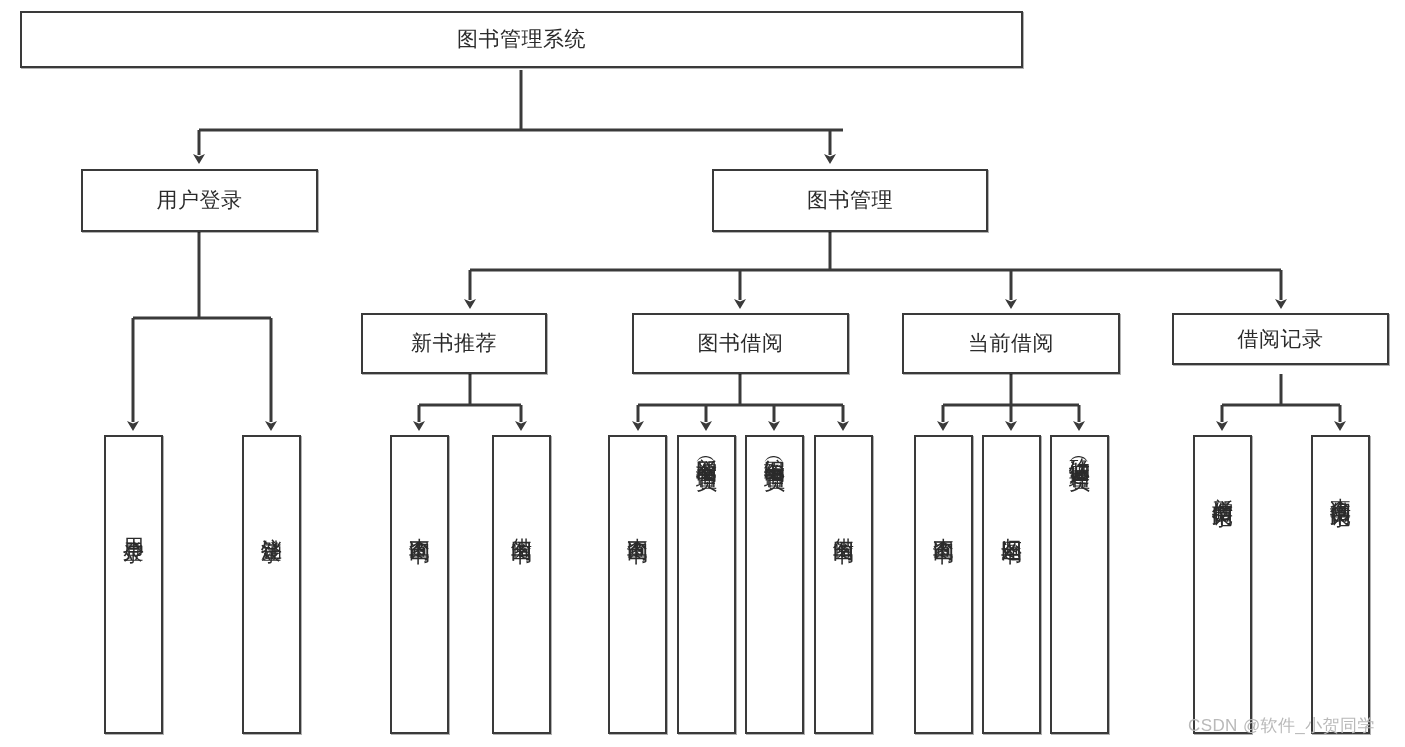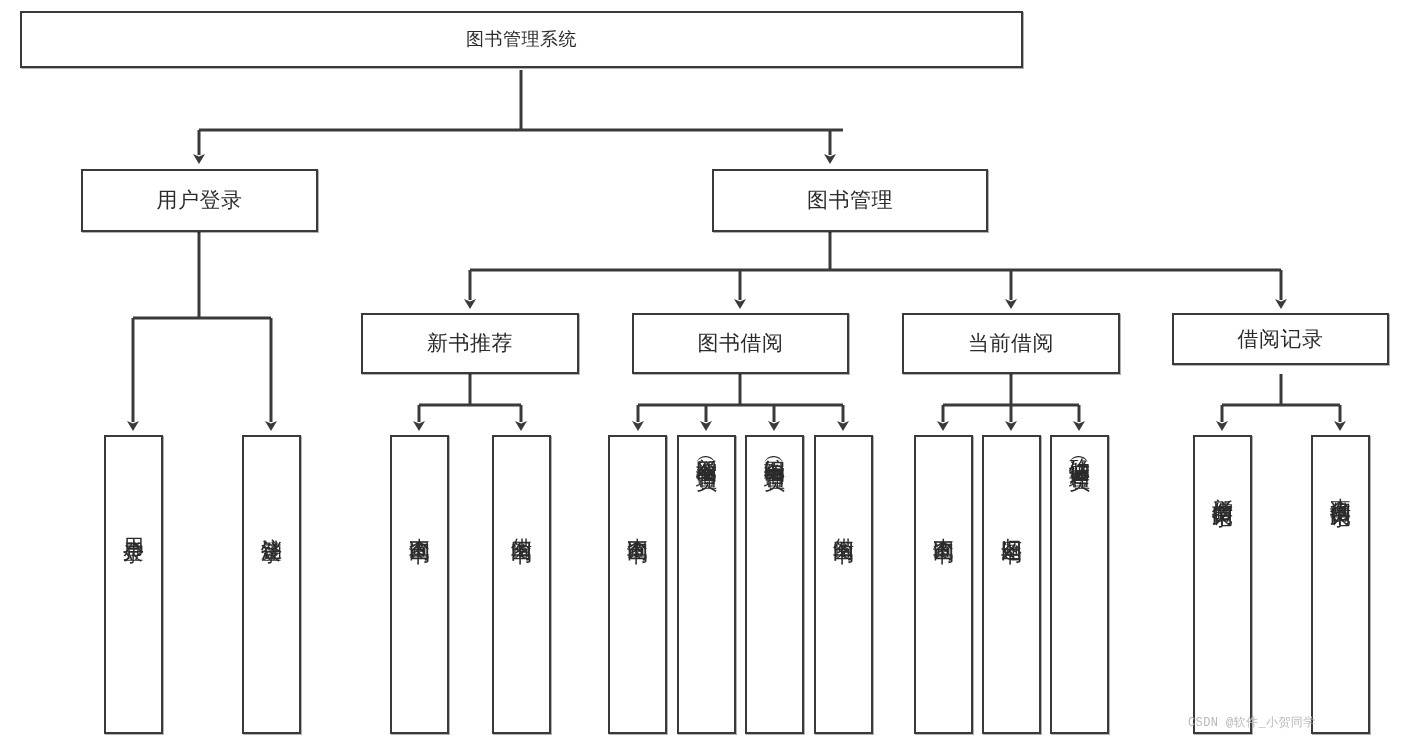--- a/index.html
+++ b/index.html
@@ -39,44 +39,43 @@
     color: #2b2b2b;
     text-align: center;
     letter-spacing: 0.5px;
     line-height: 1.25;
     white-space: nowrap;
   }
   .node.horiz .label {
     font-size: 21px;
   }
   .node.root .label {
-    font-size: 18px;
+    font-size: 21px;
   }
   .node.vert {
     align-items: flex-start;
     padding-top: 6px;
   }
   .node.vert .label {
     writing-mode: vertical-rl;
     text-orientation: upright;
     font-size: 21px;
     line-height: 1.15;
     letter-spacing: 2px;
     white-space: normal;
     max-height: 292px;
   }
   .watermark {
     position: absolute;
     left: 1188px;
     top: 714px;
-    font-size: 12px;
+    font-size: 17px;
     color: #b9b9b9;
     white-space: nowrap;
     letter-spacing: 0.4px;
-    font-family: Liberation Mono, monospace;
   }
 </style>
 </head>
 <body>
 
 <div id="canvas">
 
   <svg class="edges" viewBox="0 0 1405 747">
     <defs>
       <marker id="arrow" markerWidth="10" markerHeight="12" refX="1" refY="6" orient="auto" markerUnits="userSpaceOnUse">
@@ -131,21 +130,21 @@
     <span class="label">图书管理系统</span>
   </div>
 
   <div class="node horiz" style="left:81px; top:169px; width:237px; height:63px;">
     <span class="label">用户登录</span>
   </div>
   <div class="node horiz" style="left:712px; top:169px; width:276px; height:63px;">
     <span class="label">图书管理</span>
   </div>
 
-  <div class="node horiz" style="left:361px; top:313px; width:218px; height:61px;justify-content:center;">
+  <div class="node horiz" style="left:361px; top:313px; width:186px; height:61px;justify-content:center;">
     <span class="label">新书推荐</span>
   </div>
   <div class="node horiz" style="left:902px; top:313px; width:218px; height:61px;">
     <span class="label">当前借阅</span>
   </div>
   <div class="node horiz" style="left:632px; top:313px; width:217px; height:61px;">
     <span class="label">图书借阅</span>
   </div>
   <div class="node horiz" style="left:1172px; top:313px; width:217px; height:52px;">
     <span class="label">借阅记录</span>

